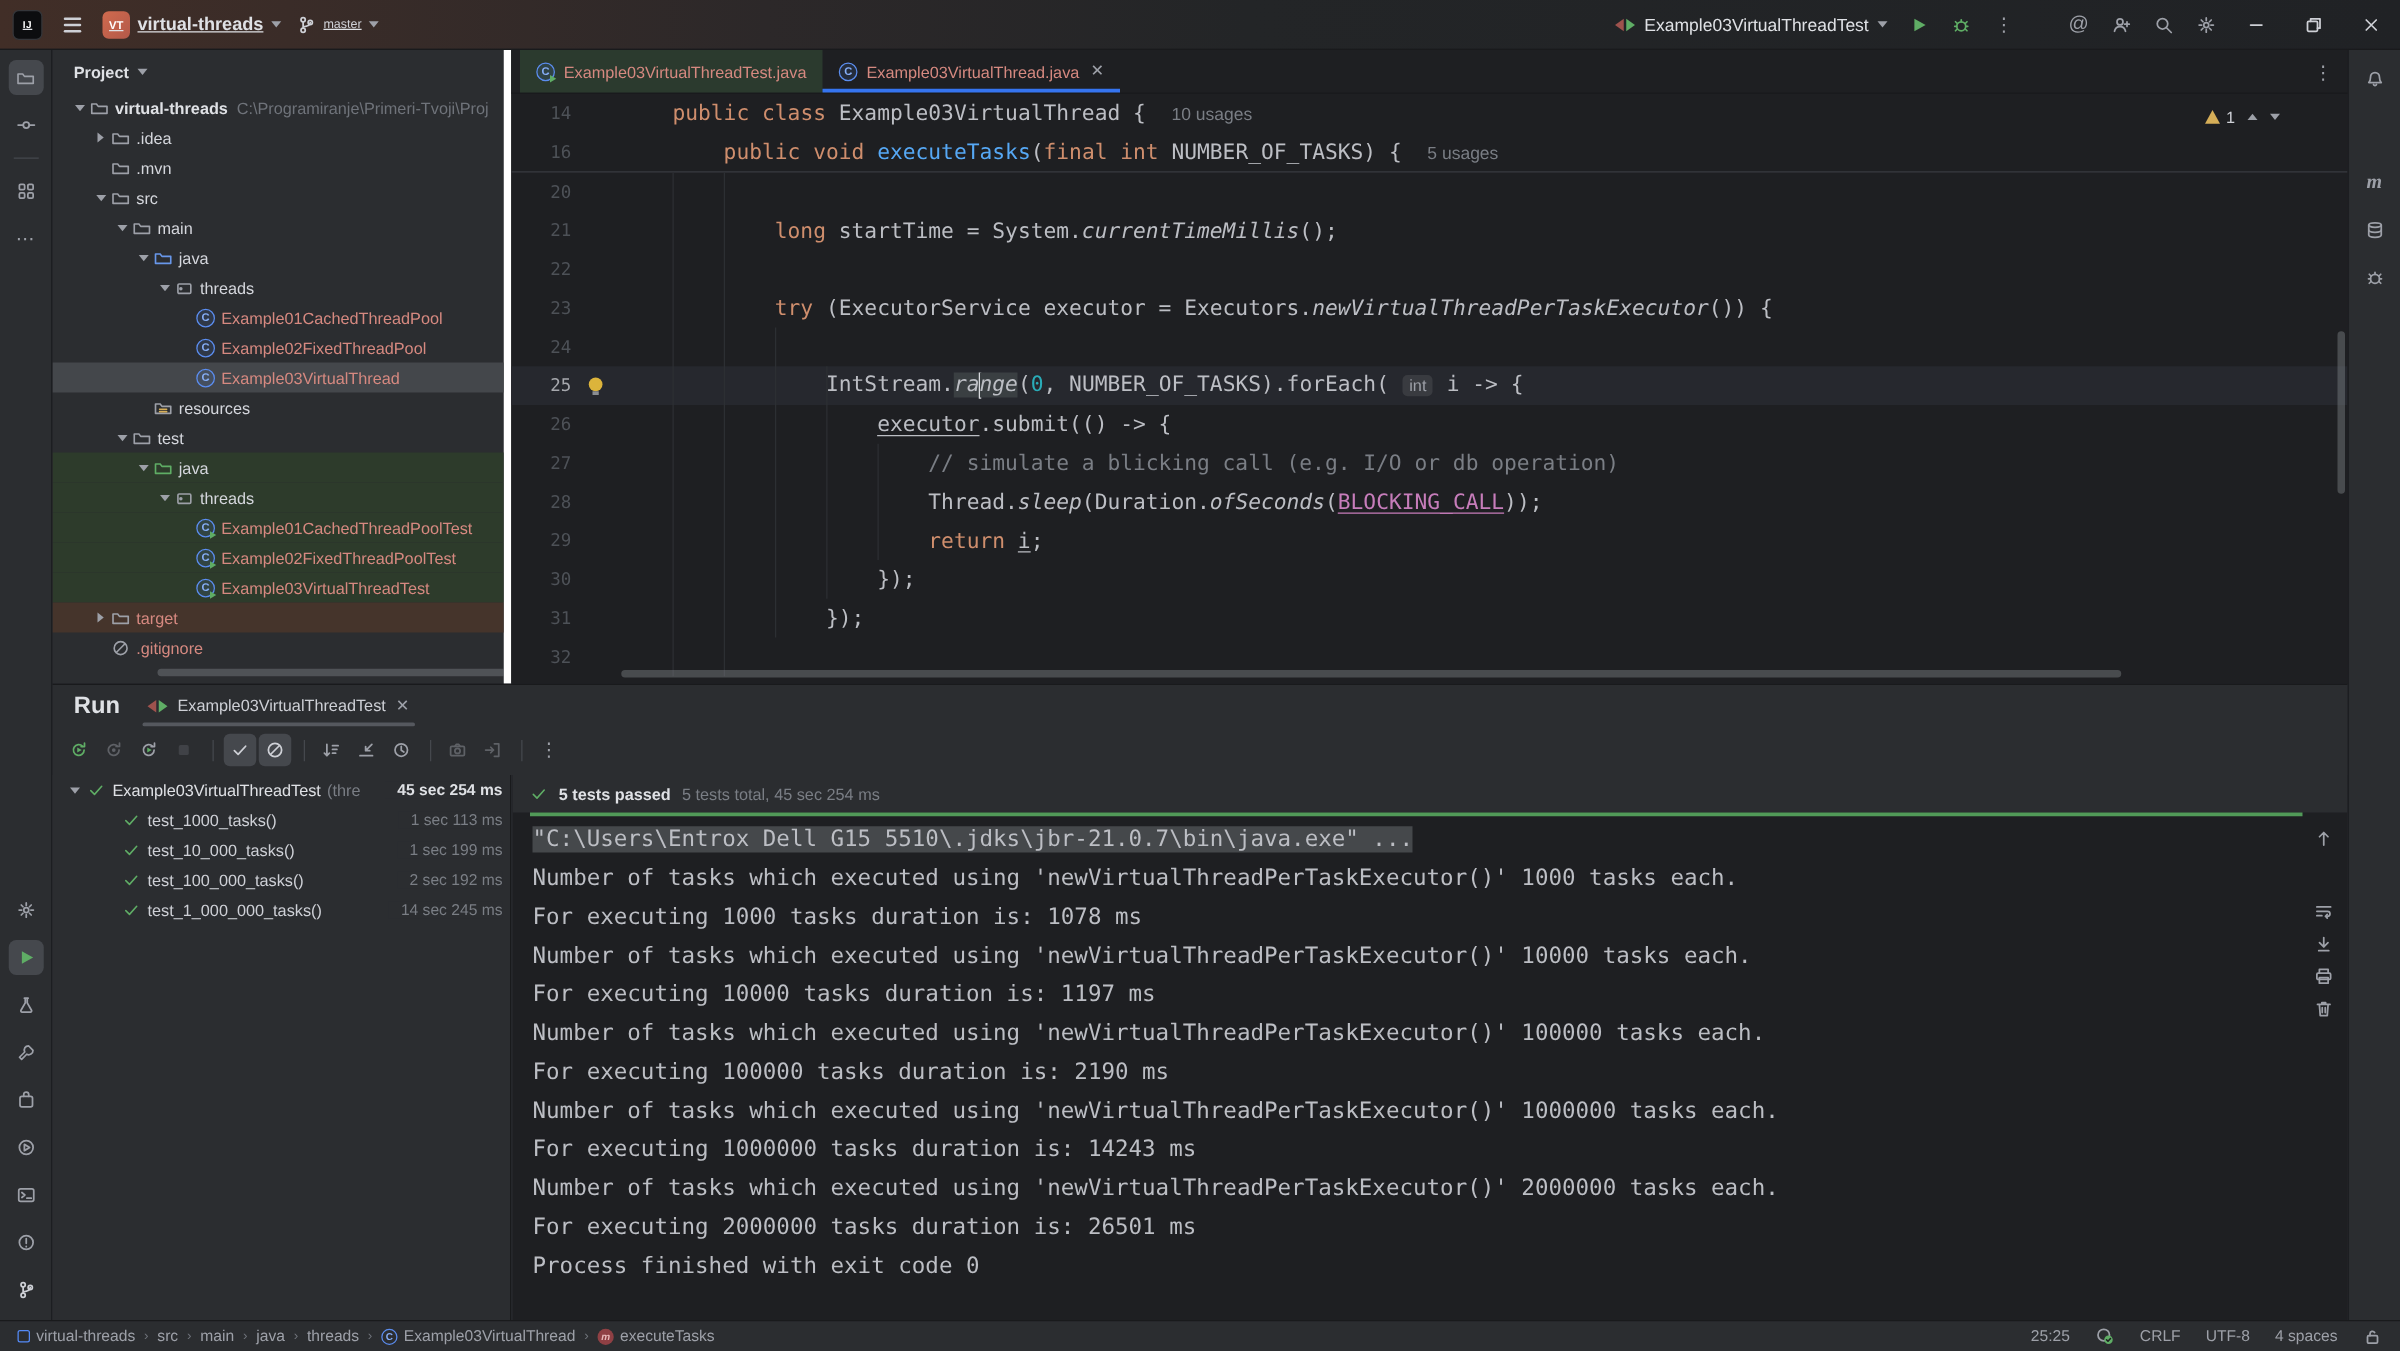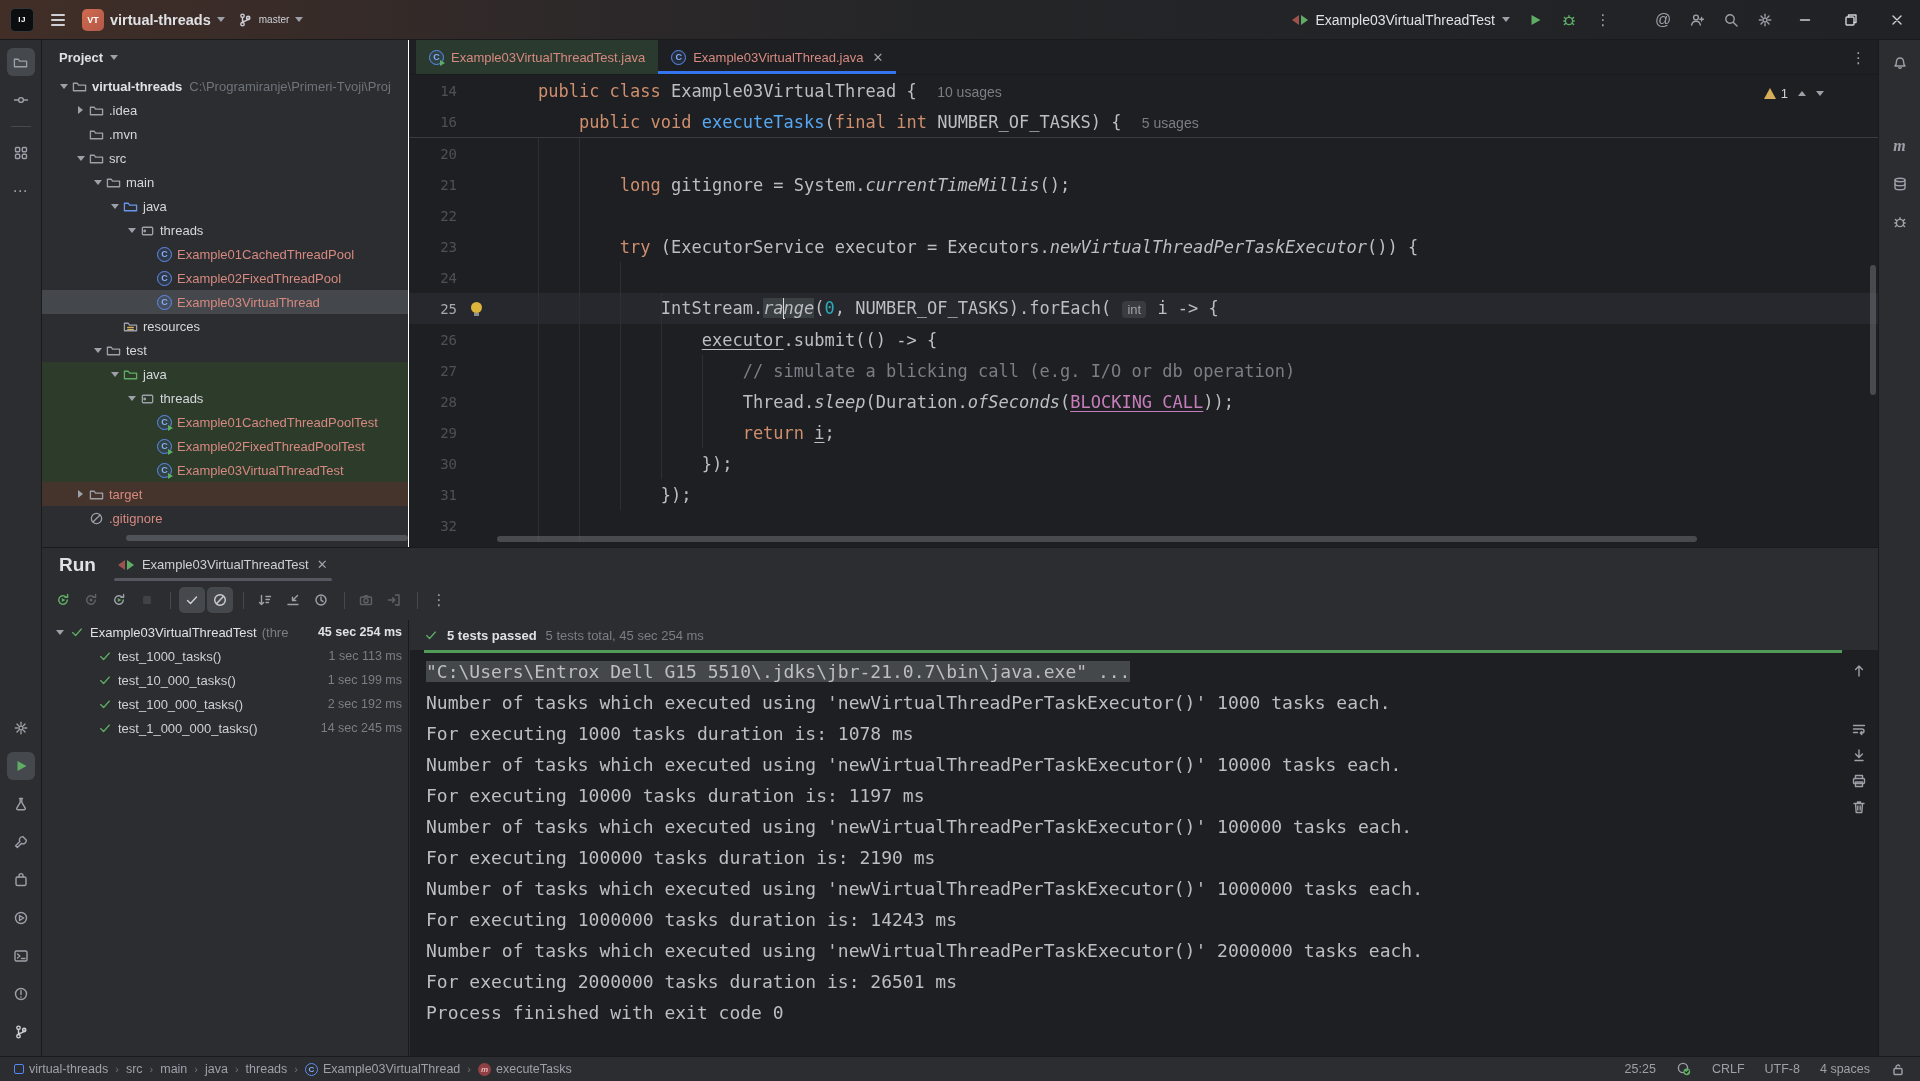--- a/index.html
+++ b/index.html
@@ -5,21 +5,21 @@
   * { margin:0; padding:0; box-sizing:border-box; }
   html,body { width:1920px; height:1081px; overflow:hidden; background:#1e1f22;
               font-family:"Liberation Sans","DejaVu Sans",sans-serif; color:#dfe1e5; }
   .app { position:relative; width:1920px; height:1081px; background:#1e1f22; }
   svg { display:block; }
 
   
   .titlebar { position:absolute; left:0; top:0; width:1920px; height:40px;
     background:linear-gradient(90deg,#412e27 0%,#3a2c28 12%,#2c2829 32%,#232527 52%,#202225 100%);
     border-bottom:1px solid #191a1c; display:flex; align-items:center; }
-  .tb-left { display:flex; align-items:center; gap:12px; padding-left:10px; }
+  .tb-left { display:flex; align-items:center; gap:12px; padding-left:10px;text-decoration:underline; }
   .logo { width:24px; height:24px; border-radius:5px; background:#0c0d0f; border:1px solid #34363a;
           display:flex; align-items:center; justify-content:center; font-size:8px; font-weight:bold;
           color:#fff; letter-spacing:.5px; }
   .hamb { width:24px; height:24px; display:flex; flex-direction:column; justify-content:center; gap:3px; align-items:center; }
   .hamb i { display:block; width:14px; height:2px; background:#ced0d6; border-radius:1px; }
   .vt-badge { width:22px; height:22px; border-radius:5px; background:linear-gradient(135deg,#d06a4e,#b35949);
               display:flex; align-items:center; justify-content:center; font-size:9px; font-weight:bold; color:#fff; }
   .tb-group { display:flex; align-items:center; gap:6px; }
   .proj-name { font-size:14.5px; font-weight:600; color:#dfe1e5; }
   .branch-name { font-size:10px; color:#ced0d6; }
@@ -43,21 +43,21 @@
   .stripe.right { right:0; border-left:1px solid #191a1c; }
   .s-icn { width:28px; height:28px; border-radius:6px; display:flex; align-items:center; justify-content:center;
            color:#9da0a8; margin-bottom:10px; flex:none; }
   .s-icn.active { background:#45484d; color:#ced0d6; }
   .s-div { width:20px; height:1px; background:#45484d; margin:2px 0 12px; }
   .s-spacer { flex:1; }
   .maven-m { font-size:16px; font-weight:bold; color:#9da0a8; font-family:"Liberation Serif",serif; font-style:italic; }
 
   
   .project-panel { position:absolute; left:42px; top:40px; width:367px; height:507px;
-                   background:#2b2d30; border-right:1px solid #ffffff; overflow:hidden; }
+                   background:#2b2d30; border-right:6px solid #ffffff; overflow:hidden; }
   .pp-header { height:34px; display:flex; align-items:center; gap:7px; padding-left:17px;
                font-size:13px; font-weight:600; color:#dfe1e5; }
   .tree { font-size:13px; }
   .trow { height:24px; display:flex; align-items:center; white-space:nowrap; overflow:hidden; }
   .trow .tchev { width:15px; flex:none; display:flex; align-items:center; justify-content:center; }
   .trow .ticn { width:17px; flex:none; display:flex; align-items:center; justify-content:center; margin-right:4px; }
   .trow .tlabel { color:#d5d7dd; }
   .trow .tlabel.bold { font-weight:700; color:#dfe1e5; }
   .trow .tlabel.mod { color:#d68980; }
   .trow .tpath { color:#6f737a; margin-left:7px; }
@@ -574,21 +574,21 @@
       </div>
     <div class="codearea" id="code-lines" style="position:relative;">
         <div class="cline">
           <span class="g">20</span>
           <span class="z"></span>
           <span class="t"></span>
         </div>
         <div class="cline">
           <span class="g">21</span>
           <span class="z"></span>
-          <span class="t"><span class="tk-d">            </span><span class="tk-k">long </span><span class="tk-d">gitignore = System.</span><span class="tk-i">currentTimeMillis</span><span class="tk-d">();</span></span>
+          <span class="t"><span class="tk-d">            </span><span class="tk-k">long </span><span class="tk-d">startTime = System.</span><span class="tk-i">currentTimeMillis</span><span class="tk-d">();</span></span>
         </div>
         <div class="cline">
           <span class="g">22</span>
           <span class="z"></span>
           <span class="t"></span>
         </div>
         <div class="cline">
           <span class="g">23</span>
           <span class="z"></span>
           <span class="t"><span class="tk-d">            </span><span class="tk-k">try </span><span class="tk-d">(ExecutorService executor = Executors.</span><span class="tk-i">newVirtualThreadPerTaskExecutor</span><span class="tk-d">()) {</span></span>

